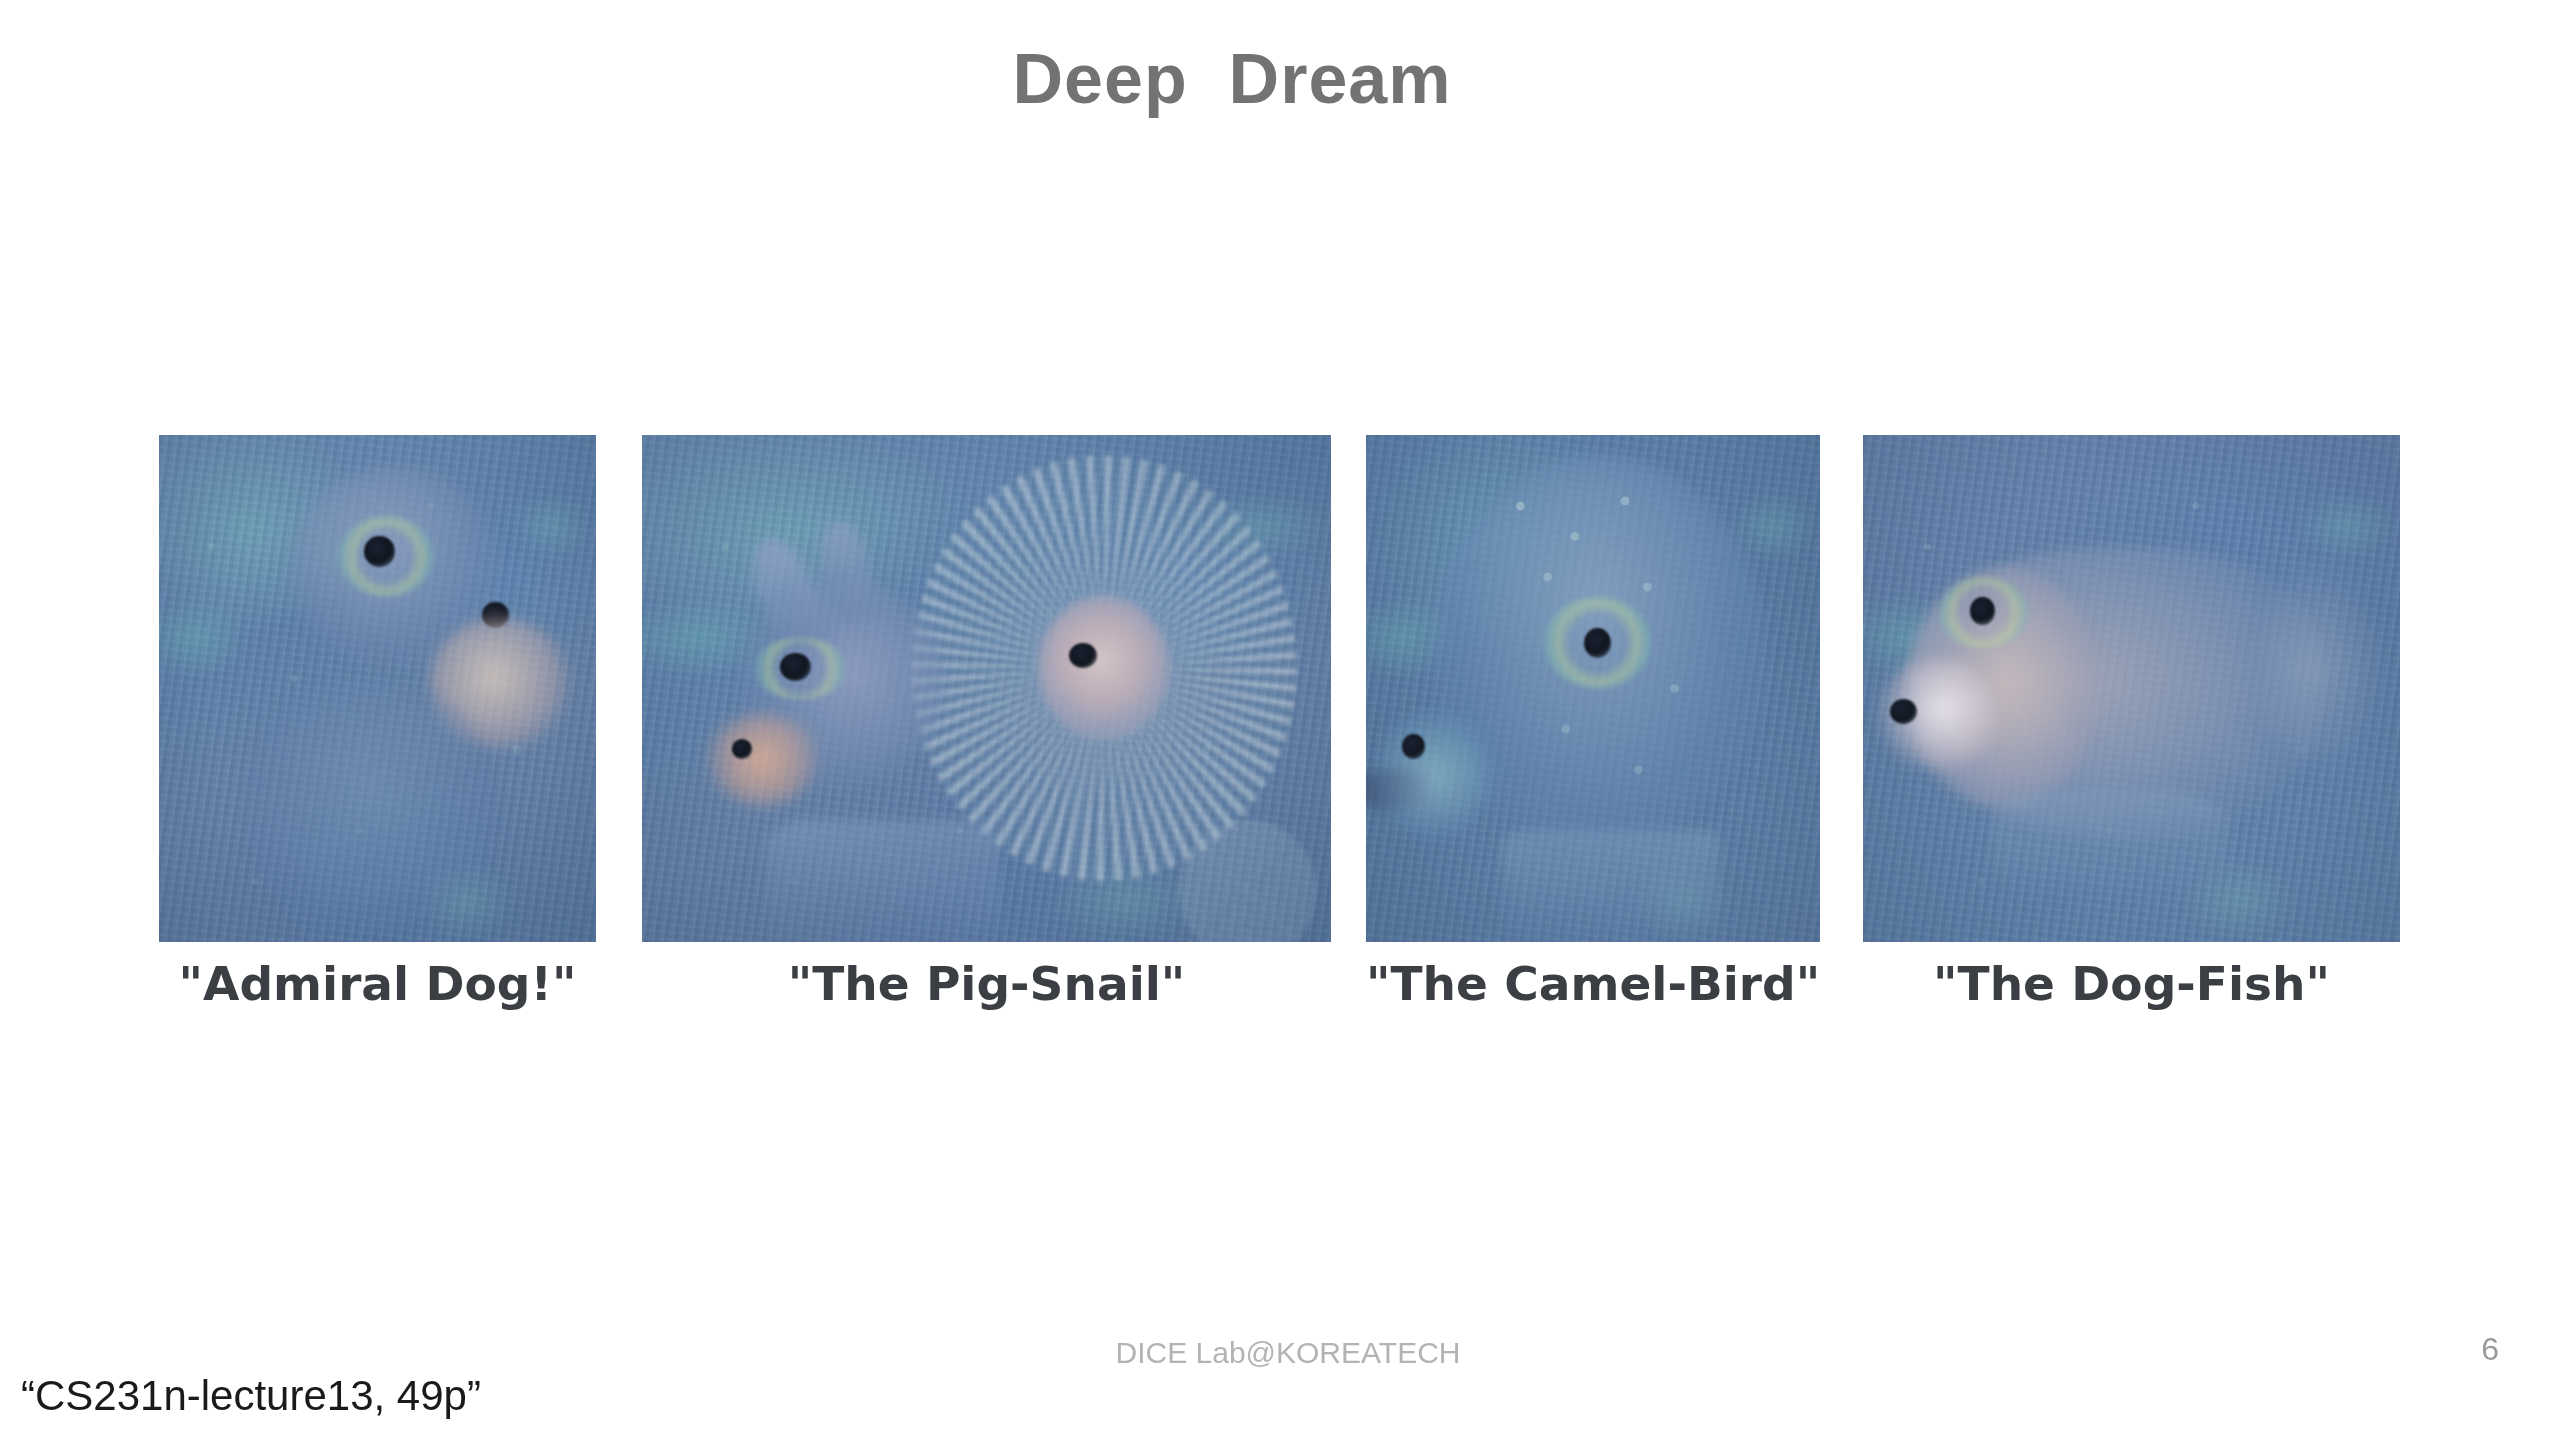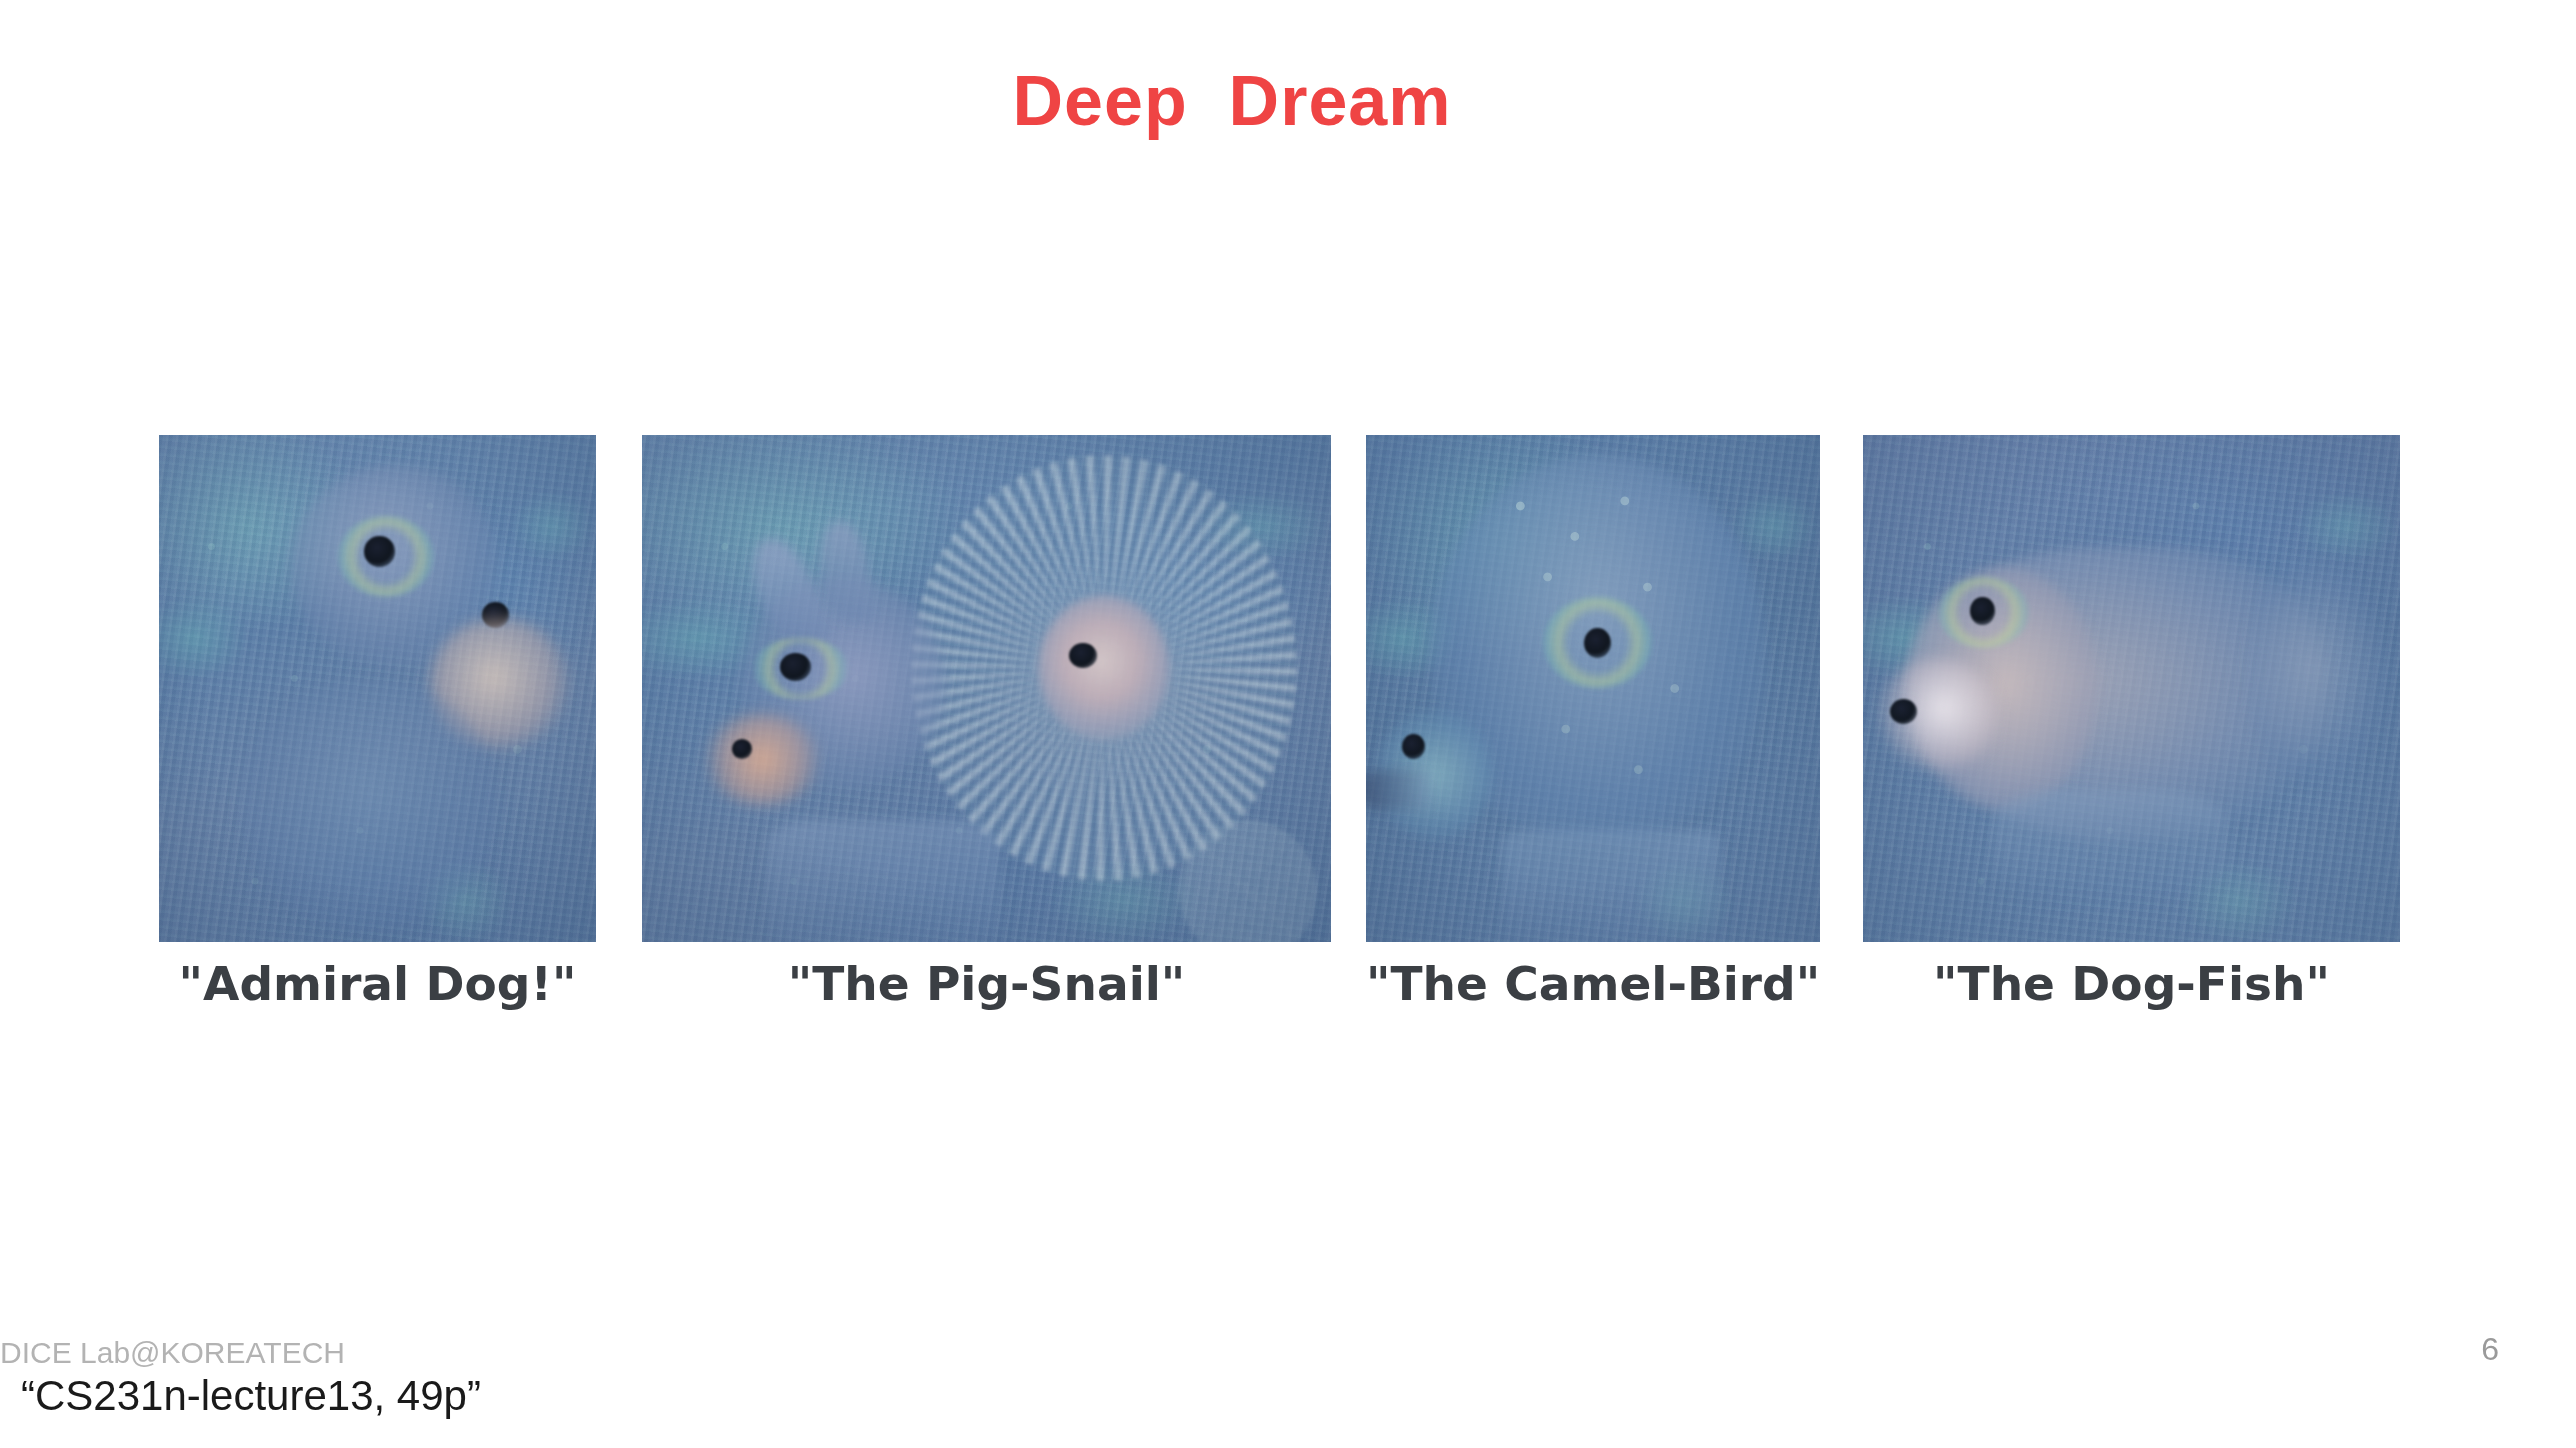--- a/index.html
+++ b/index.html
@@ -18,24 +18,23 @@
 
   
   .slide-title {
     position: absolute;
     top: 39px;
     left: 0;
     width: 2464px;
     text-align: center;
     font-size: 70px;
     font-weight: bold;
-    color: #ef4444;
+    color: #737373;
     letter-spacing: 1px;
     white-space: pre;
-    margin-top: 22px;
   }
 
   
   .figure-strip {
     position: absolute;
     top: 435px;
     left: 159px;
     width: 2246px;
     height: 522px;
     display: flex;
@@ -192,20 +191,21 @@
     white-space: nowrap;
     font-family: "DejaVu Sans", sans-serif;
   }
 
   
   .footer-center {
     position: absolute;
     left: 0;
     top: 1336px;
     width: 2576px;
+    text-align: center;
     font-size: 30px;
     color: #b3b3b3;
     white-space: pre;
   }
   .page-number {
     position: absolute;
     right: 77px;
     top: 1331px;
     font-size: 32px;
     color: #9a9a9a;

